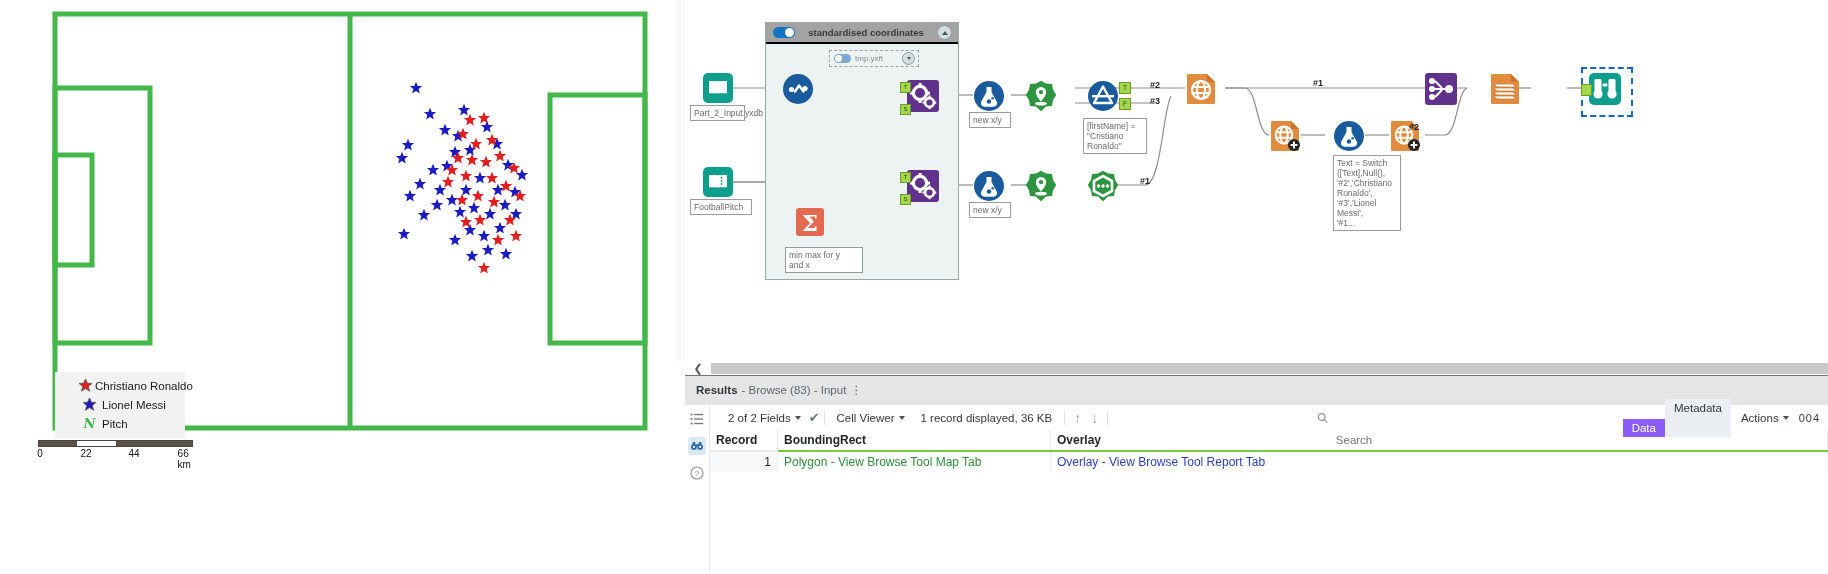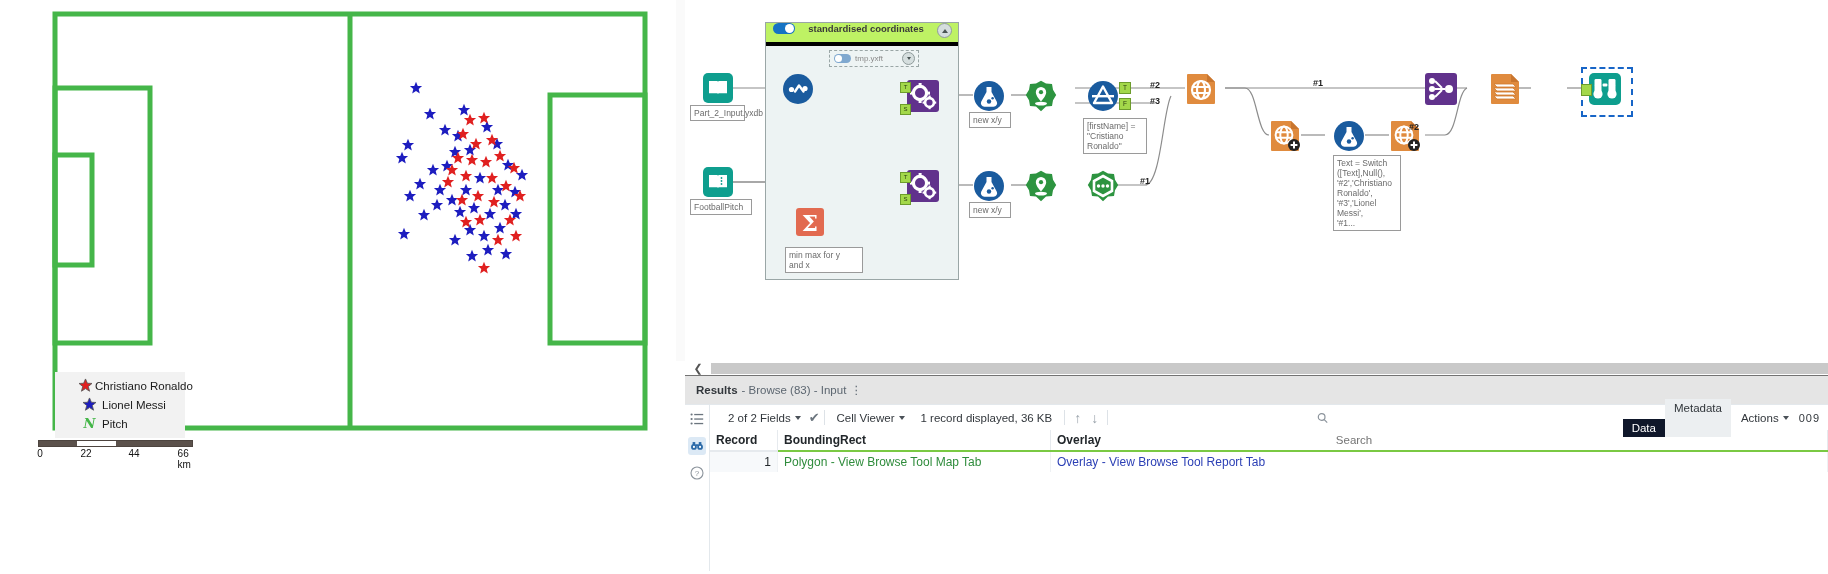--- a/index.html
+++ b/index.html
@@ -28,22 +28,22 @@
   .sb-t.last{transform:translateX(-18%);}
 
   
   .ax{position:absolute;left:676px;top:0;width:1152px;height:574px;background:#fff;}
   .ax-gutter{position:absolute;left:0;top:0;width:9px;height:361px;background:#fafafa;border-right:1px solid #dcdcdc;}
   .canvas{position:absolute;left:9px;top:0;right:0;height:361px;background:#fff;overflow:hidden;}
 
   
   .cont{position:absolute;left:80px;top:22px;width:194px;height:258px;
         background:#edf3f3;border:1px solid #9aa6a6;box-sizing:border-box;}
-  .cont-hd{height:19px;background:#bef264;border-bottom:4px solid #000000;
-           display:flex;align-items:flex-start;position:relative;}
+  .cont-hd{height:19px;background:#a3a3a3;border-bottom:2px solid #000000;
+           display:flex;align-items:center;position:relative;}
   .toggle{width:22px;height:11px;border-radius:6px;background:#1673c4;position:relative;margin-left:7px;flex:none;}
   .toggle:after{content:"";position:absolute;right:1px;top:1px;width:9px;height:9px;border-radius:50%;background:#fff;}
   .cont-title{flex:1;text-align:center;font-size:9.5px;color:#3a3a3a;font-weight:600;}
   .cont-btn{width:13px;height:13px;border-radius:50%;background:#d5dede;border:1px solid #8f9b9b;
             margin-right:6px;display:flex;align-items:center;justify-content:center;flex:none;}
   .cont-btn i{border-left:3px solid transparent;border-right:3px solid transparent;border-bottom:4px solid #4a5555;display:block;}
 
   .subcont{position:absolute;left:75px;top:24px;width:90px;height:17px;
            border:1px dashed #9aa6a6;background:#eef4f4;display:flex;align-items:center;box-sizing:border-box;}
   .toggle-sm{width:17px;height:9px;border-radius:5px;background:#7fa8cf;position:relative;margin-left:4px;flex:none;}
@@ -83,21 +83,21 @@
   .res-tb{height:25px;display:flex;align-items:center;gap:0;padding-left:10px;font-size:11.5px;color:#32373c;}
   .tb-item{display:flex;align-items:center;gap:4px;padding:0 8px;white-space:nowrap;}
   .caret{border-left:3.5px solid transparent;border-right:3.5px solid transparent;border-top:4.5px solid #4a5158;}
   .tb-div{width:1px;height:15px;background:#dde2e7;margin:0 4px;}
   .chk{color:#6b757e;font-size:13px;}
   .arrw{color:#9aa3ab;font-size:14px;padding:0 5px;}
   .search{margin-left:auto;display:flex;align-items:center;gap:6px;width:300px;color:#8c949c;}
   .search input{border:none;outline:none;font-size:11.5px;font-family:"Liberation Sans",sans-serif;color:#32373c;width:100%;background:transparent;margin-top:44px;}
   .seg{display:flex;margin-left:6px;}
   .seg div{font-size:11.5px;padding:3px 9px;}
-  .seg .a{background:#0f172a;color:#fff;margin-top:20px;}
+  .seg .a{background:#8b5cf6;color:#fff;margin-top:20px;}
   .seg .b{background:#eceff1;color:#32373c;}
   .tb-actions{display:flex;align-items:center;gap:4px;padding:0 10px;font-size:11.5px;color:#32373c;}
   .dots{font-size:11px;color:#32373c;letter-spacing:1px;padding-right:8px;}
 
   table.grid{border-collapse:collapse;width:100%;table-layout:fixed;font-size:12px;}
   table.grid th{background:#fff;color:#22272b;font-weight:700;text-align:left;
       padding:3px 6px;border-bottom:2px solid #7ac943;border-right:1px solid #e6eaee;}
   table.grid th.rec{width:55px;text-align:left;border-bottom:2px solid #e6eaee;}
   table.grid td{padding:3px 6px;border-right:1px solid #eef1f4;white-space:nowrap;overflow:hidden;}
   td.recv{text-align:right;color:#22272b;background:#f7f9fb;}
@@ -618,21 +618,21 @@
 
             <span class="seg">
               <div class="a">Data</div>
               <div class="b">Metadata</div>
             </span>
 
             <span class="tb-actions">
               <span>Actions</span>
               <i class="caret"></i>
             </span>
-            <span class="dots">009</span>
+            <span class="dots">004</span>
           </div>
 
           <table class="grid">
             <thead>
               <tr>
                 <th class="rec">Record</th>
                 <th style="width:260px">BoundingRect</th>
                 <th>Overlay</th>
               </tr>
             </thead>

